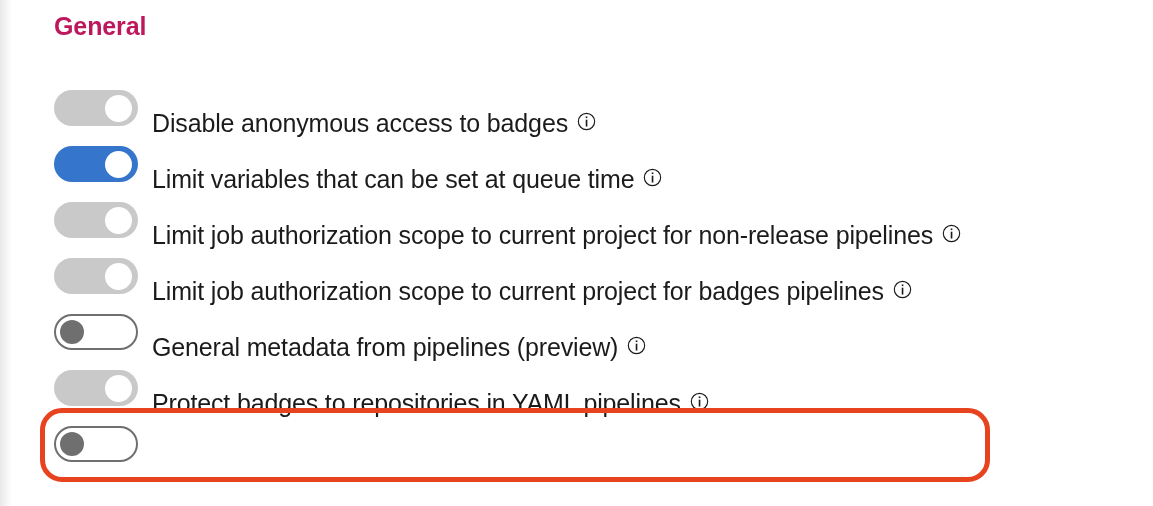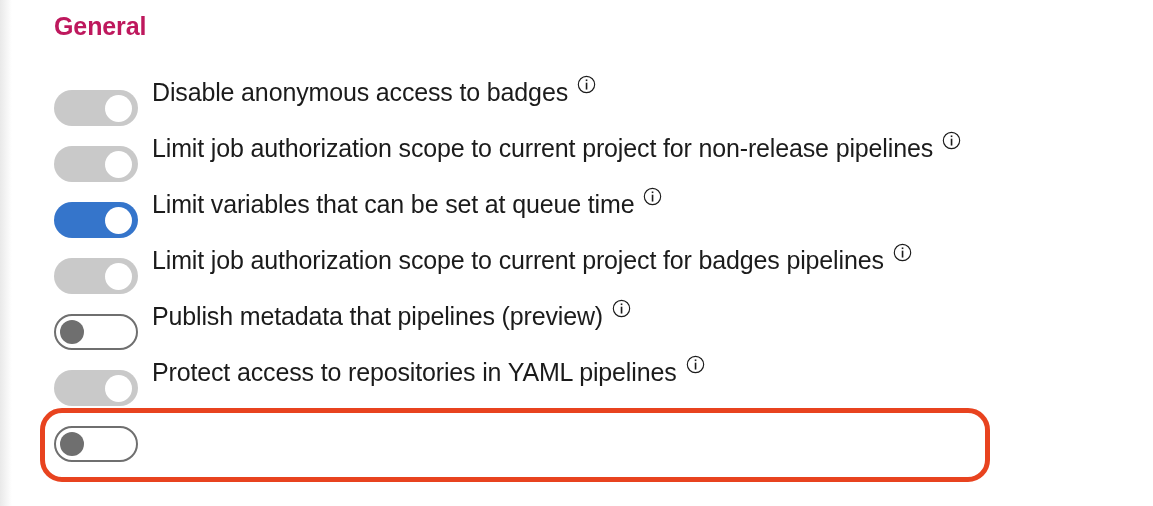--- a/index.html
+++ b/index.html
@@ -107,21 +107,21 @@
     background: #6f6f6f;
   }
 
   
   .setting-label-wrap {
     position: absolute;
     left: 152px;
     top: 0;
     height: 56px;
     display: flex;
-    align-items: flex-start;
+    align-items: flex-end;
     white-space: nowrap;
   }
   .setting-label {
     font-size: 25px;
     color: #1b1b1b;
     letter-spacing: -0.15px;
     line-height: 1;
   }
   .info-icon {
     display: inline-block;
@@ -164,40 +164,40 @@
         <span class="info-icon">
           <svg viewBox="0 0 20 20" width="19" height="19">
             <circle cx="10" cy="10" r="8.6" fill="none" stroke="#1b1b1b" stroke-width="1.2"></circle>
             <rect x="9.2" y="4.7" width="1.7" height="1.7" fill="#1b1b1b"></rect>
             <rect x="9.2" y="8.1" width="1.7" height="7.2" fill="#1b1b1b"></rect>
           </svg>
         </span>
       </div>
     </div>
     <div class="setting-row">
+      <div class="toggle on-active" style="background: rgb(53, 117, 203);">
+        <div class="knob"></div>
+      </div>
+      <div class="setting-label-wrap">
+        <span class="setting-label">Limit variables that can be set at queue time</span>
+        <span class="info-icon">
+          <svg viewBox="0 0 20 20" width="19" height="19">
+            <circle cx="10" cy="10" r="8.6" fill="none" stroke="#1b1b1b" stroke-width="1.2"></circle>
+            <rect x="9.2" y="4.7" width="1.7" height="1.7" fill="#1b1b1b"></rect>
+            <rect x="9.2" y="8.1" width="1.7" height="7.2" fill="#1b1b1b"></rect>
+          </svg>
+        </span>
+      </div>
+    </div>
+    <div class="setting-row">
       <div class="toggle on-disabled" style="background: rgb(201, 201, 201);">
         <div class="knob"></div>
       </div>
       <div class="setting-label-wrap">
         <span class="setting-label">Limit job authorization scope to current project for non-release pipelines</span>
-        <span class="info-icon">
-          <svg viewBox="0 0 20 20" width="19" height="19">
-            <circle cx="10" cy="10" r="8.6" fill="none" stroke="#1b1b1b" stroke-width="1.2"></circle>
-            <rect x="9.2" y="4.7" width="1.7" height="1.7" fill="#1b1b1b"></rect>
-            <rect x="9.2" y="8.1" width="1.7" height="7.2" fill="#1b1b1b"></rect>
-          </svg>
-        </span>
-      </div>
-    </div>
-    <div class="setting-row">
-      <div class="toggle on-active" style="background: rgb(53, 117, 203);">
-        <div class="knob"></div>
-      </div>
-      <div class="setting-label-wrap">
-        <span class="setting-label">Limit variables that can be set at queue time</span>
         <span class="info-icon">
           <svg viewBox="0 0 20 20" width="19" height="19">
             <circle cx="10" cy="10" r="8.6" fill="none" stroke="#1b1b1b" stroke-width="1.2"></circle>
             <rect x="9.2" y="4.7" width="1.7" height="1.7" fill="#1b1b1b"></rect>
             <rect x="9.2" y="8.1" width="1.7" height="7.2" fill="#1b1b1b"></rect>
           </svg>
         </span>
       </div>
     </div>
     <div class="setting-row">
@@ -213,36 +213,36 @@
             <rect x="9.2" y="8.1" width="1.7" height="7.2" fill="#1b1b1b"></rect>
           </svg>
         </span>
       </div>
     </div>
     <div class="setting-row">
       <div class="toggle off" style="border-color: rgb(111, 111, 111);">
         <div class="knob" style="background: rgb(111, 111, 111);"></div>
       </div>
       <div class="setting-label-wrap">
-        <span class="setting-label">Publish metadata that pipelines (preview)</span>
-        <span class="info-icon">
-          <svg viewBox="0 0 20 20" width="19" height="19">
-            <circle cx="10" cy="10" r="8.6" fill="none" stroke="#1b1b1b" stroke-width="1.2"></circle>
-            <rect x="9.2" y="4.7" width="1.7" height="1.7" fill="#1b1b1b"></rect>
-            <rect x="9.2" y="8.1" width="1.7" height="7.2" fill="#1b1b1b"></rect>
-          </svg>
-        </span>
-      </div>
-    </div>
-    <div class="setting-row">
-      <div class="toggle on-disabled" style="background: rgb(201, 201, 201);">
-        <div class="knob"></div>
-      </div>
-      <div class="setting-label-wrap">
-        <span class="setting-label">Protect access to repositories in YAML pipelines</span>
+        <span class="setting-label">General metadata from pipelines (preview)</span>
+        <span class="info-icon">
+          <svg viewBox="0 0 20 20" width="19" height="19">
+            <circle cx="10" cy="10" r="8.6" fill="none" stroke="#1b1b1b" stroke-width="1.2"></circle>
+            <rect x="9.2" y="4.7" width="1.7" height="1.7" fill="#1b1b1b"></rect>
+            <rect x="9.2" y="8.1" width="1.7" height="7.2" fill="#1b1b1b"></rect>
+          </svg>
+        </span>
+      </div>
+    </div>
+    <div class="setting-row">
+      <div class="toggle on-disabled" style="background: rgb(201, 201, 201);">
+        <div class="knob"></div>
+      </div>
+      <div class="setting-label-wrap">
+        <span class="setting-label">Protect badges to repositories in YAML pipelines</span>
         <span class="info-icon">
           <svg viewBox="0 0 20 20" width="19" height="19">
             <circle cx="10" cy="10" r="8.6" fill="none" stroke="#1b1b1b" stroke-width="1.2"></circle>
             <rect x="9.2" y="4.7" width="1.7" height="1.7" fill="#1b1b1b"></rect>
             <rect x="9.2" y="8.1" width="1.7" height="7.2" fill="#1b1b1b"></rect>
           </svg>
         </span>
       </div>
     </div>
     <div class="setting-row">

